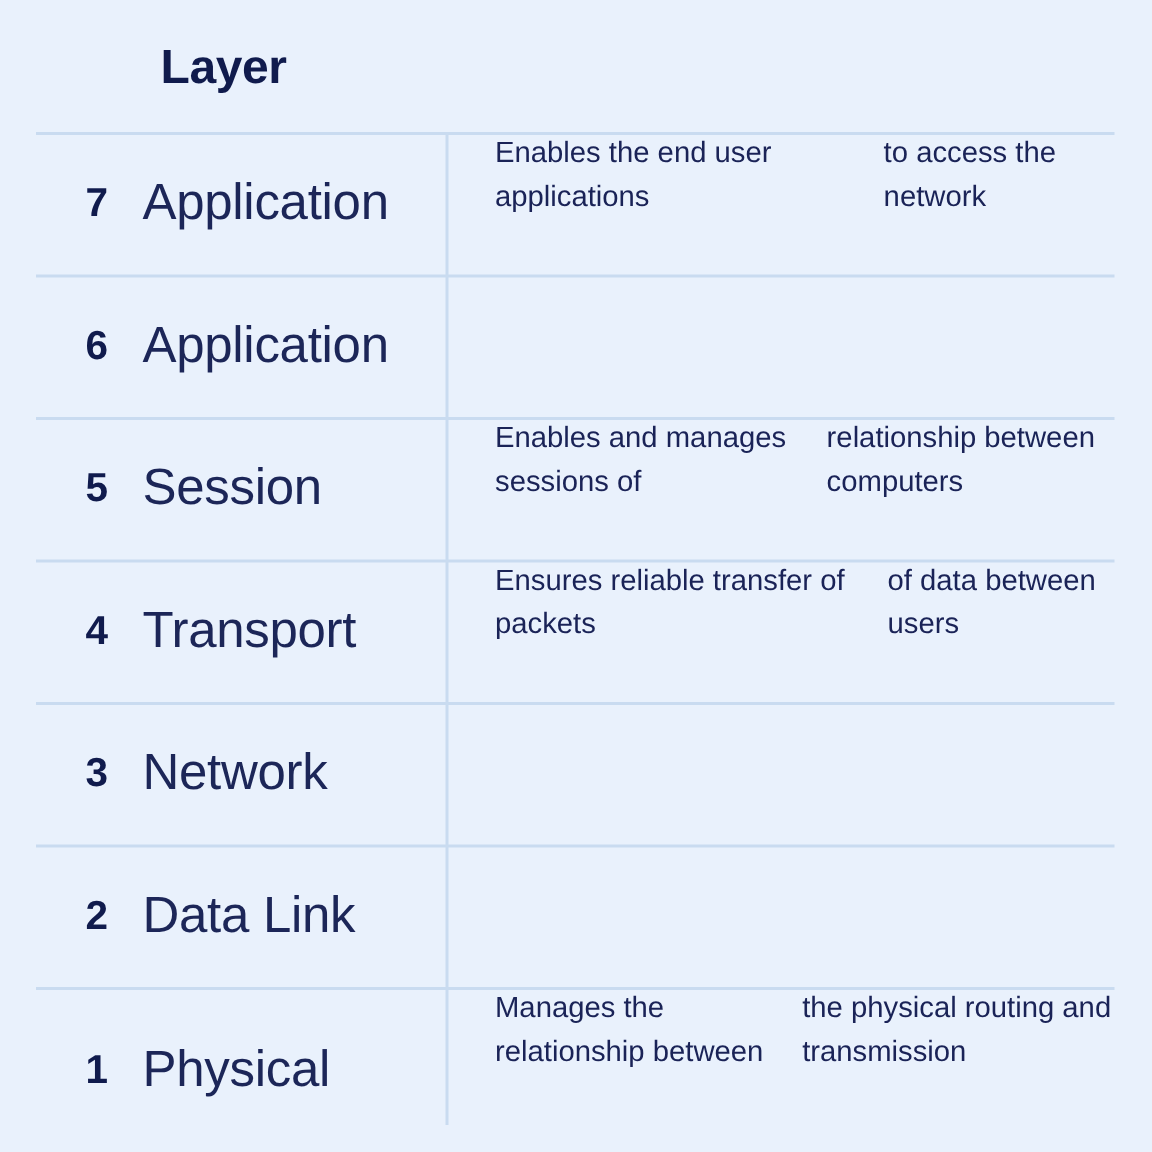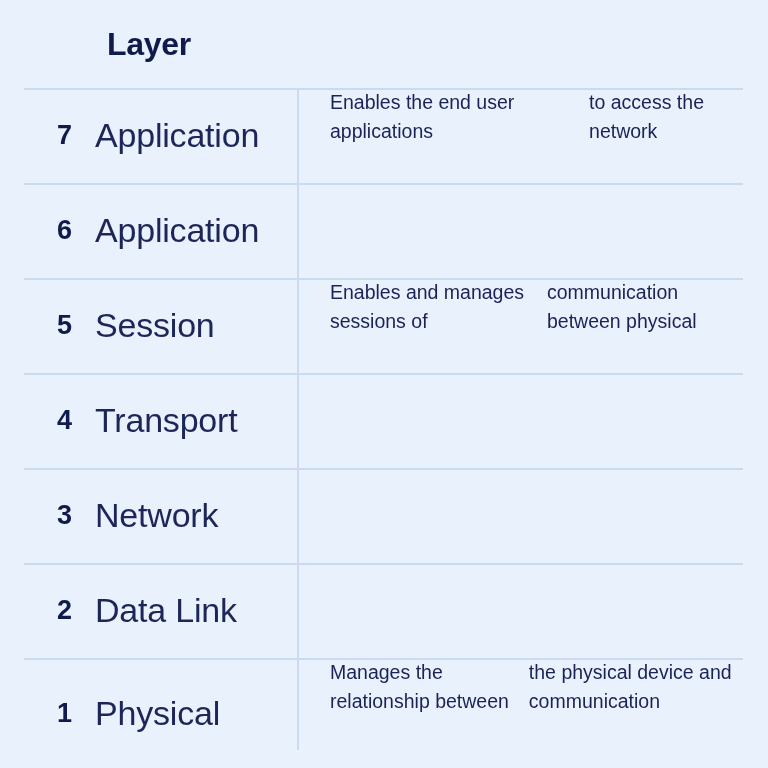--- a/index.html
+++ b/index.html
@@ -118,28 +118,32 @@
     </div>
   </div>
 
   <div class="row">
     <div class="col-layer">
       <div class="layer-number">5</div>
       <div class="layer-name">Session</div>
     </div>
     <div class="col-desc">
       <div class="desc-line">Enables and manages sessions of</div>
-      <div class="desc-line">communication between physical</div>
+      <div class="desc-line">relationship between computers</div>
     </div>
   </div>
 
   <div class="row">
     <div class="col-layer">
       <div class="layer-number">4</div>
       <div class="layer-name">Transport</div>
+    </div>
+    <div class="col-desc">
+      <div class="desc-line">Ensures reliable transfer of packets</div>
+      <div class="desc-line">of data between users</div>
     </div>
   </div>
 
   <div class="row">
     <div class="col-layer">
       <div class="layer-number">3</div>
       <div class="layer-name">Network</div>
     </div>
   </div>
 
@@ -150,17 +154,17 @@
     </div>
   </div>
 
   <div class="row">
     <div class="col-layer">
       <div class="layer-number">1</div>
       <div class="layer-name">Physical</div>
     </div>
     <div class="col-desc">
       <div class="desc-line">Manages the relationship between</div>
-      <div class="desc-line">the physical device and communication</div>
+      <div class="desc-line">the physical routing and transmission</div>
     </div>
   </div>
 
 </div>
 
 </body></html>

